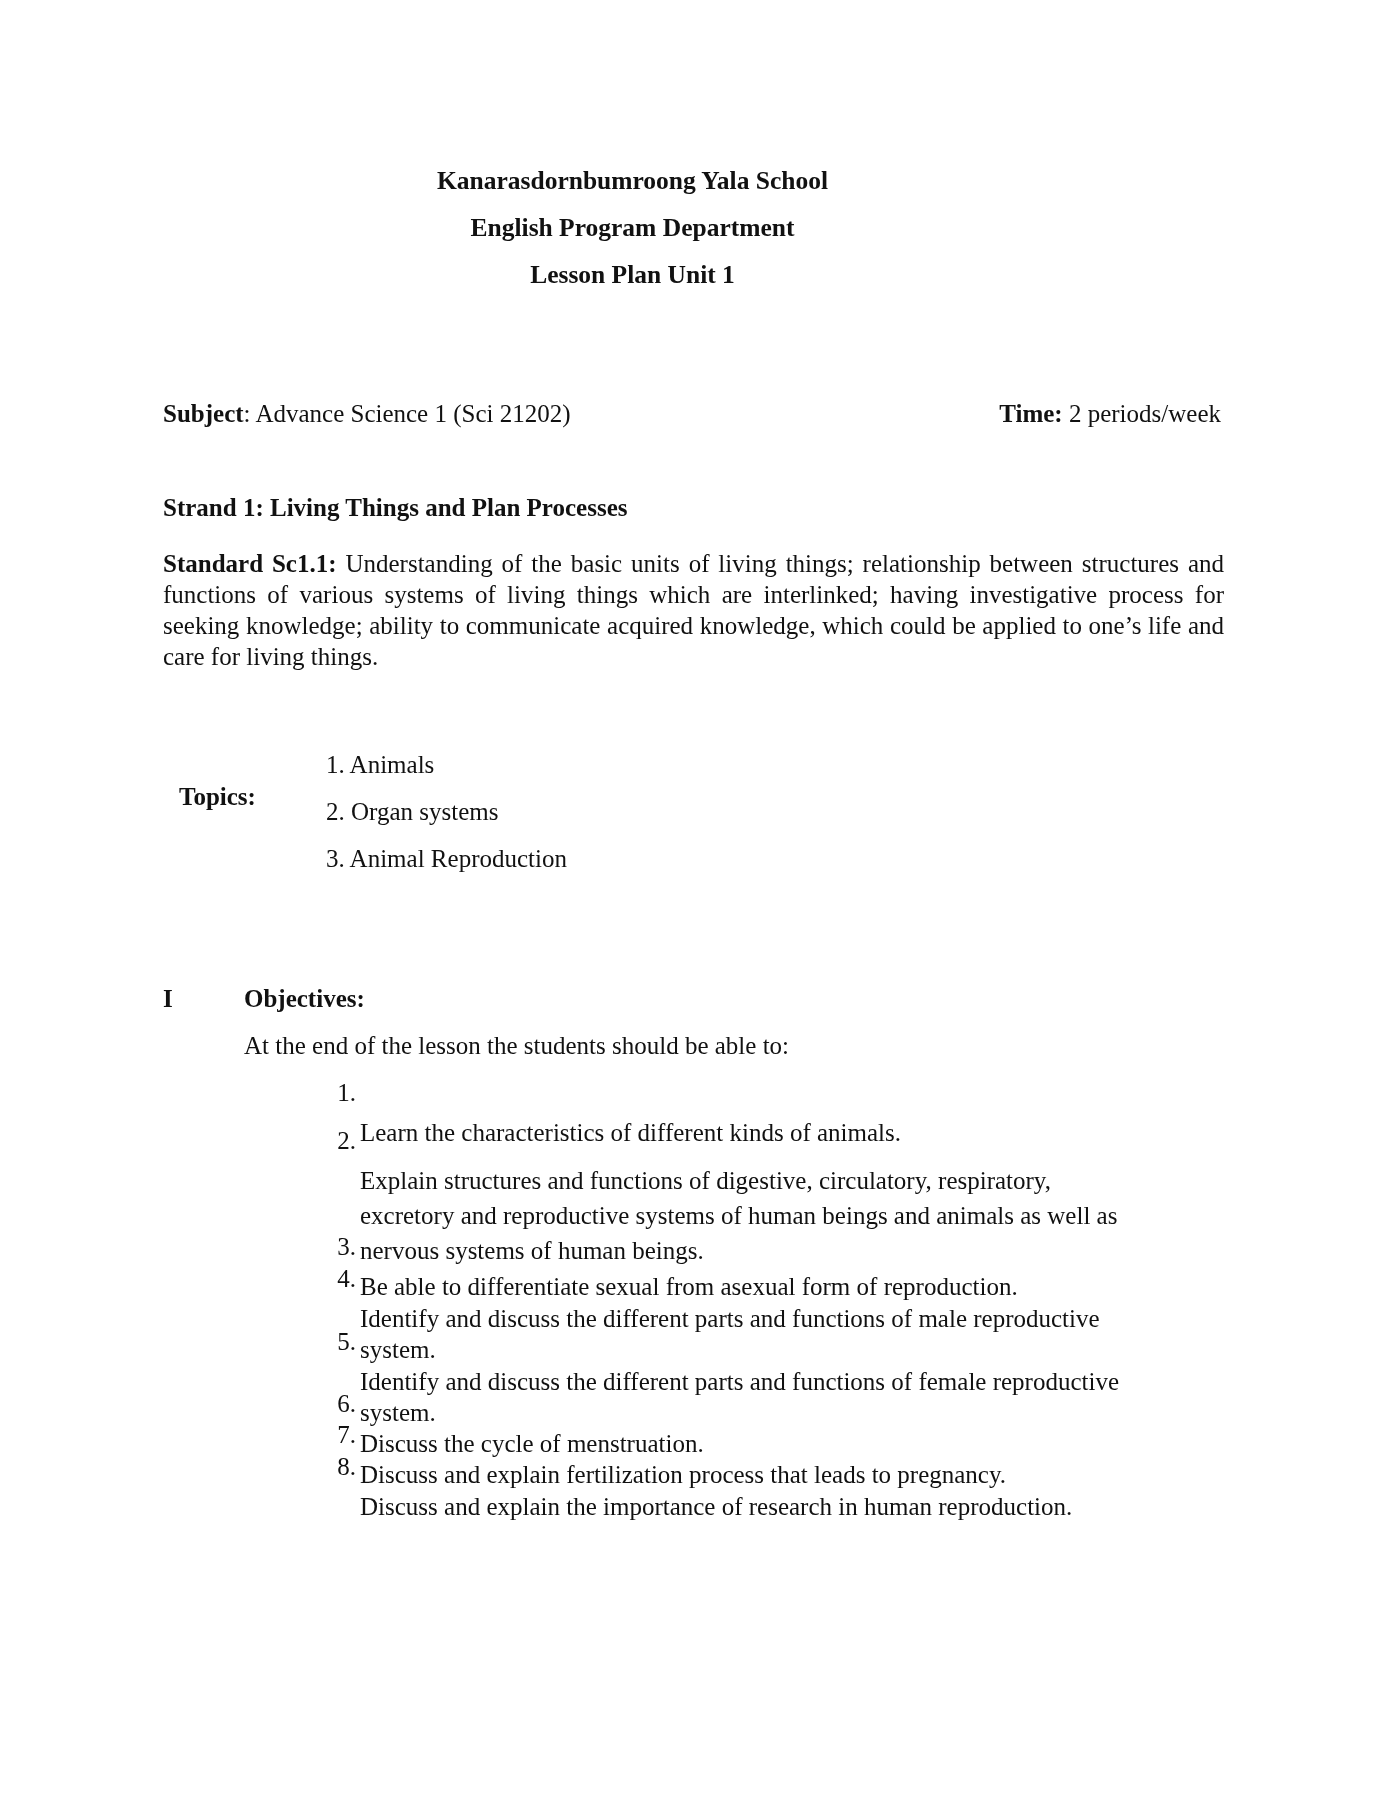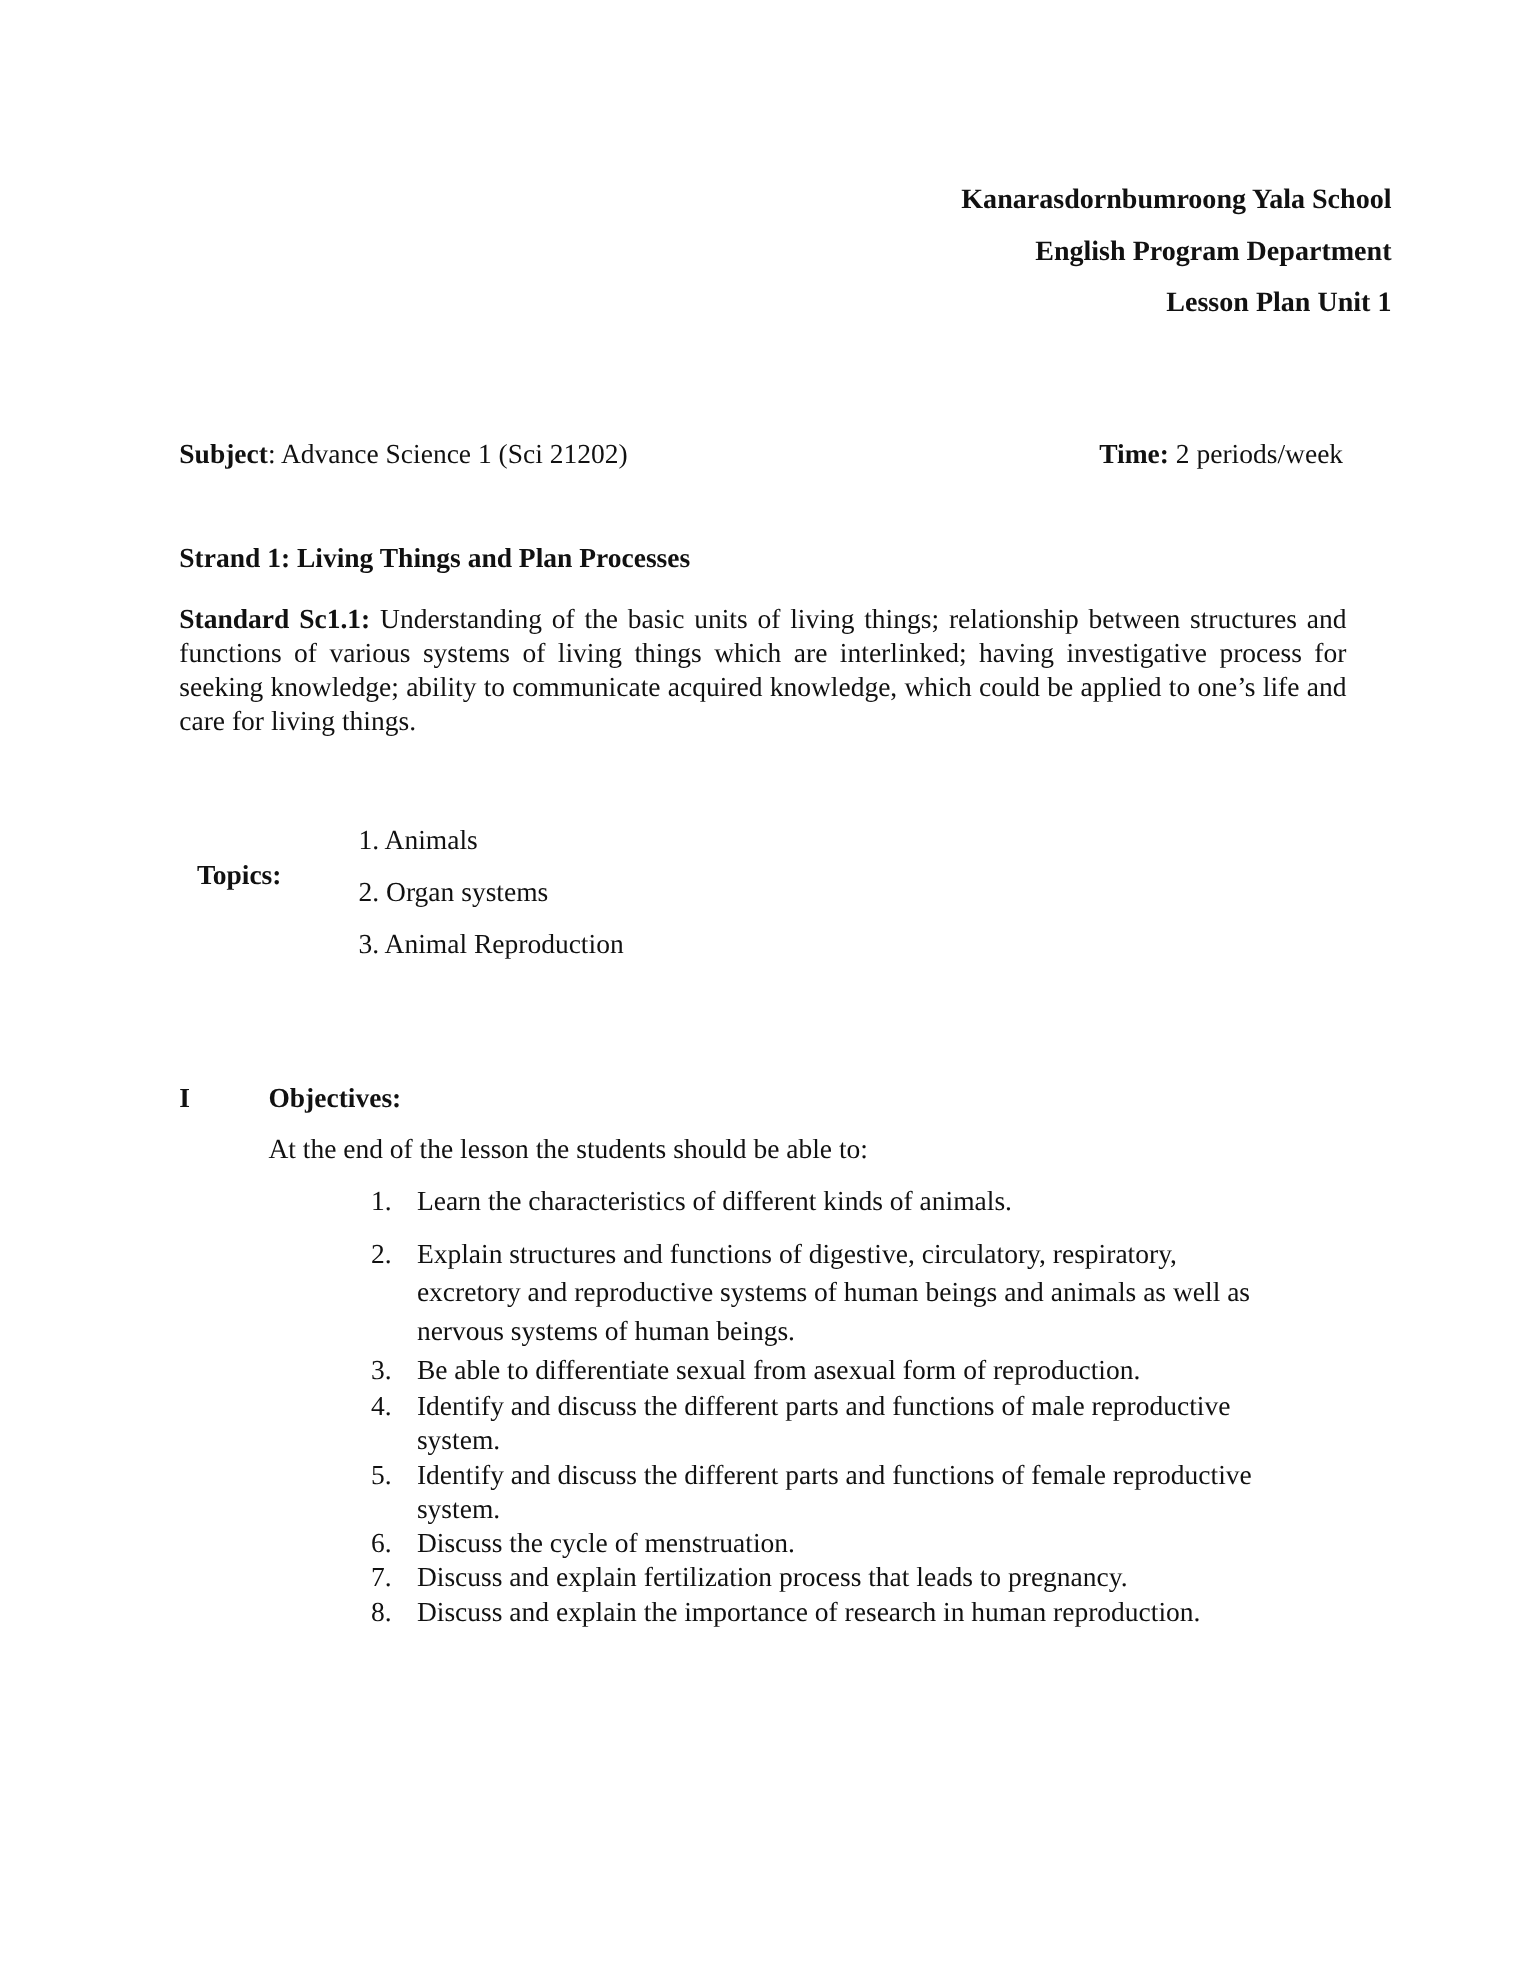--- a/index.html
+++ b/index.html
@@ -1,25 +1,25 @@
 <!DOCTYPE html>
 <html><head>
 <meta charset="utf-8">
 <style>
   html, body { margin: 0; padding: 0; background: #ffffff; }
   body { width: 1391px; height: 1800px; position: relative; overflow: hidden;
          font-family: "Liberation Serif", "DejaVu Serif", serif; color: #111; font-size: 25px; }
   .abs { position: absolute; white-space: nowrap; line-height: 1; }
-  .center { left: 0; width: 1265px; text-align: right; }
+  .center { left: 0; width: 1265px; text-align: center; }
   b { font-weight: bold; }
   .title { font-weight: bold; font-size: 25.5px; }
   .justify { position: absolute; left: 163px; width: 1061px; text-align: justify; text-align-last: left;
              line-height: 31px; white-space: normal; }
   .num { position: absolute; width: 36px; text-align: right; }
-  .itemtext { position: absolute; left: 379px; white-space: nowrap; }
+  .itemtext { position: absolute; left: 360px; white-space: nowrap; margin-top: 40px; }
 </style>
 </head>
 <body>
 
 <div class="abs center title" style="top:168px;">Kanarasdornbumroong Yala School</div>
 <div class="abs center title" style="top:215px;">English Program Department</div>
 <div class="abs center title" style="top:262px;">Lesson Plan Unit 1</div>
 
 <div class="abs" style="left:163px; top:401px;">
   <b>Subject</b><span>: </span><span>Advance Science 1 (Sci 21202)</span>

